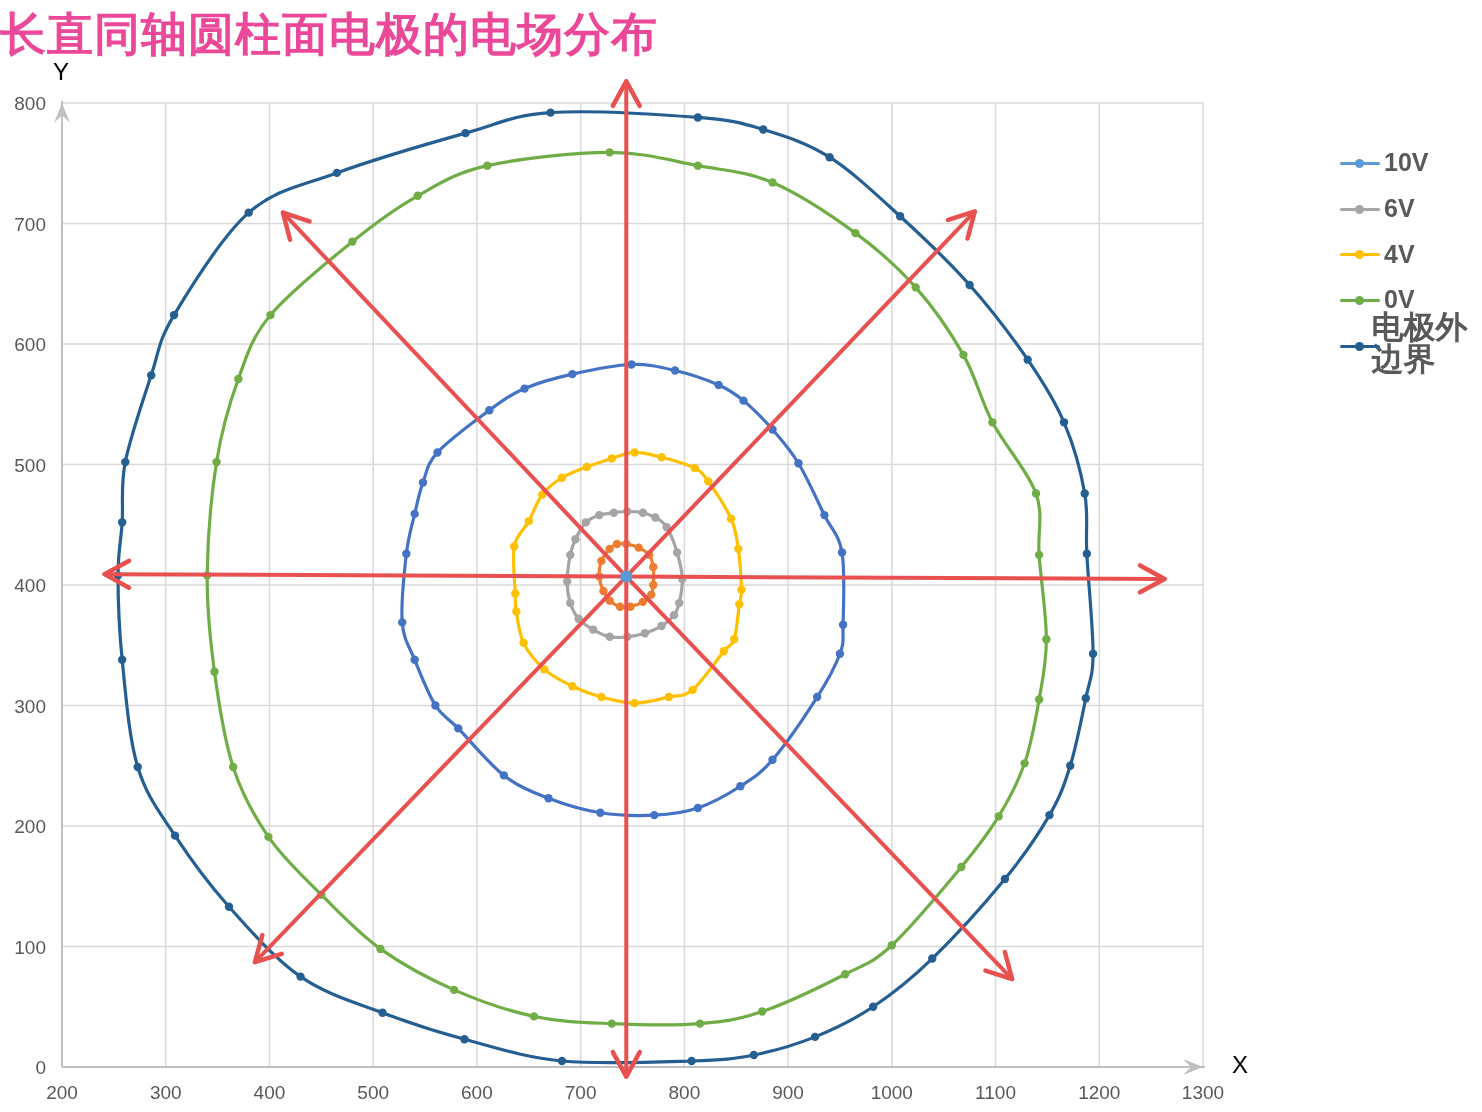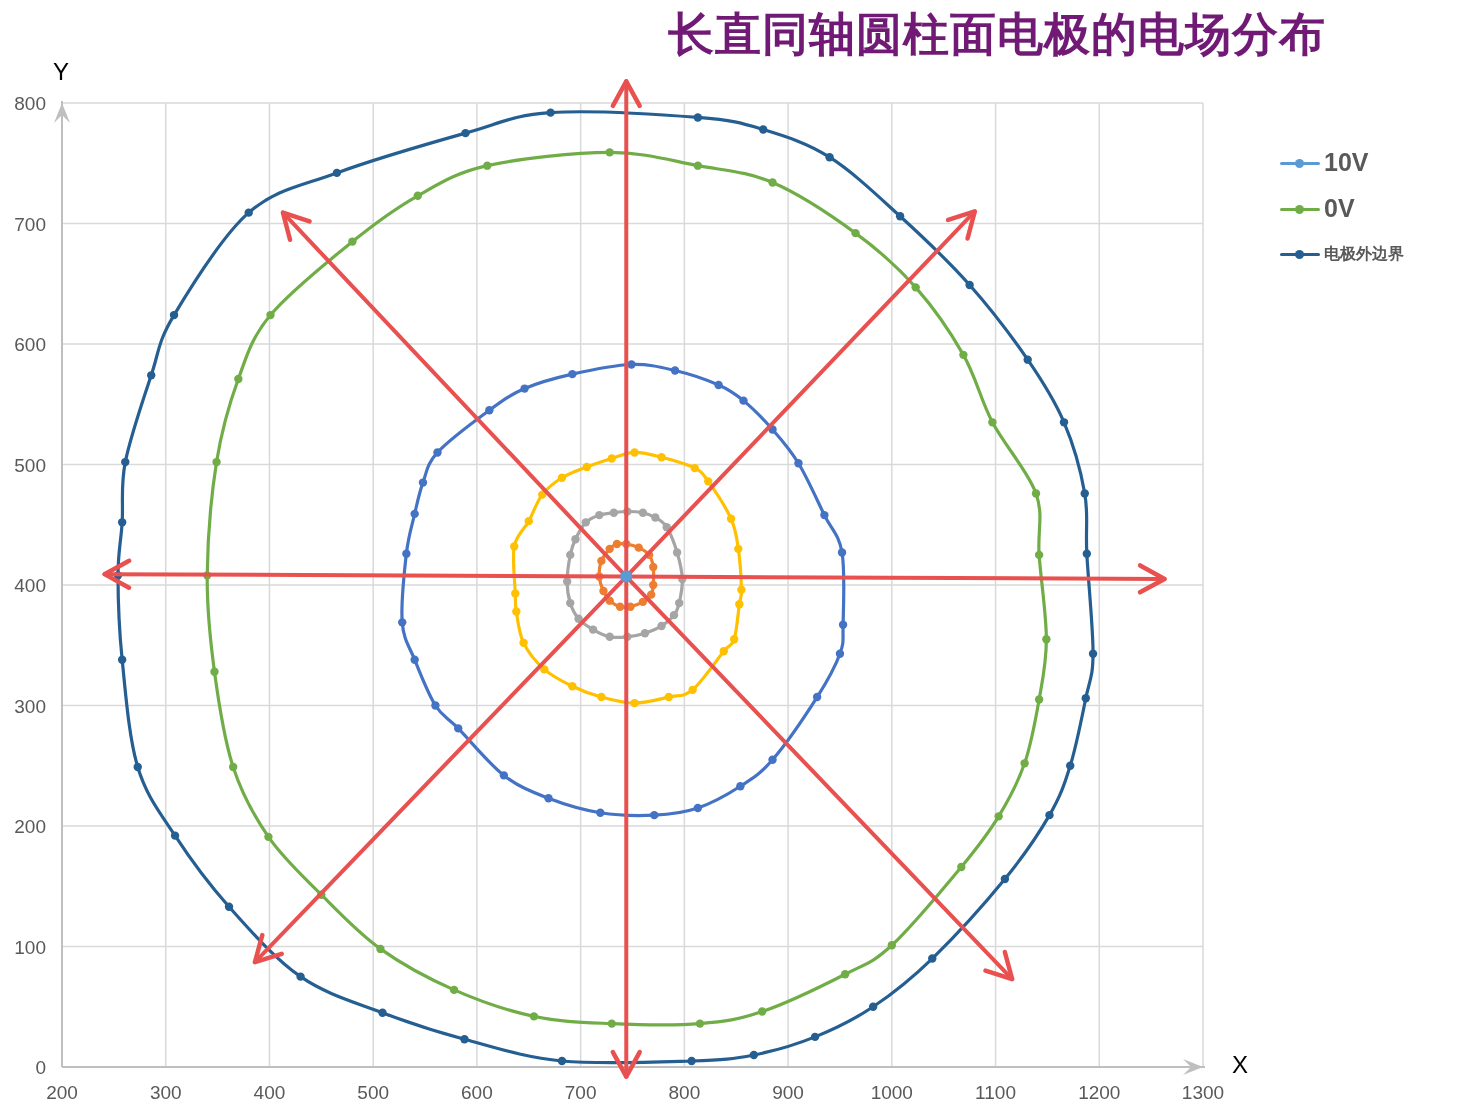--- a/index.html
+++ b/index.html
@@ -1,28 +1,28 @@
 <!DOCTYPE html>
 <html><head>
 <meta charset="utf-8">
 <style>
   html, body { margin: 0; padding: 0; background: #ffffff; }
   body { width: 1482px; height: 1112px; position: relative; overflow: hidden;
          font-family: "Liberation Sans", "DejaVu Sans", sans-serif; }
-  .title { position: absolute; left: 0; top: 4px; width: 1326px; text-align: right;
-           font-size: 46px; font-weight: bold; color: #701a75; letter-spacing: 1px;
+  .title { position: absolute; left: 0; top: 4px; width: 1326px; text-align: left;
+           font-size: 46px; font-weight: bold; color: #ec4899; letter-spacing: 1px;
            font-family: "DejaVu Sans", sans-serif; }
   svg.plot { position: absolute; left: 0; top: 0; }
-  .legend { position: absolute; left: 1280px; top: 140px; }
+  .legend { position: absolute; left: 1340px; top: 140px; }
   .legend-item { display: flex; align-items: center; height: 45.7px; }
   .legend-swatch { width: 40px; height: 16px; position: relative; margin-right: 4px; }
   .legend-swatch .ln { position: absolute; left: 0; top: 7px; width: 40px; height: 3px; border-radius: 2px; }
   .legend-swatch .dot { position: absolute; left: 15px; top: 4px; width: 9px; height: 9px; border-radius: 50%; }
   .legend-label { font-size: 25px; font-weight: bold; color: #595959; line-height: 1; }
-  .legend-label.cjk { font-size: 16px; font-family: Liberation Sans, sans-serif; }
+  .legend-label.cjk { font-size: 32px; font-family: Liberation Mono, monospace; }
   .tick { font-size: 19px; fill: #595959; font-family: "Liberation Sans", sans-serif; }
   .axis-name { font-size: 24px; fill: #000; font-family: "Liberation Sans", sans-serif; }
 </style>
 </head>
 <body>
 
 <div class="title">长直同轴圆柱面电极的电场分布</div>
 
 <svg class="plot" width="1482" height="1112">
   <g id="grid">
@@ -283,20 +283,34 @@
 <div class="legend">
   <div class="legend-item">
     <span class="legend-swatch">
         <span class="ln" style="background: rgb(91, 155, 213);"></span>
         <span class="dot" style="background: rgb(91, 155, 213);"></span>
       </span>
     <span class="legend-label">10V</span>
   </div>
   <div class="legend-item">
     <span class="legend-swatch">
+        <span class="ln" style="background: rgb(165, 165, 165);"></span>
+        <span class="dot" style="background: rgb(165, 165, 165);"></span>
+      </span>
+    <span class="legend-label">6V</span>
+  </div>
+  <div class="legend-item">
+    <span class="legend-swatch">
+        <span class="ln" style="background: rgb(255, 192, 0);"></span>
+        <span class="dot" style="background: rgb(255, 192, 0);"></span>
+      </span>
+    <span class="legend-label">4V</span>
+  </div>
+  <div class="legend-item">
+    <span class="legend-swatch">
         <span class="ln" style="background: rgb(112, 173, 71);"></span>
         <span class="dot" style="background: rgb(112, 173, 71);"></span>
       </span>
     <span class="legend-label">0V</span>
   </div>
   <div class="legend-item">
     <span class="legend-swatch">
         <span class="ln" style="background: rgb(37, 94, 145);"></span>
         <span class="dot" style="background: rgb(37, 94, 145);"></span>
       </span>

